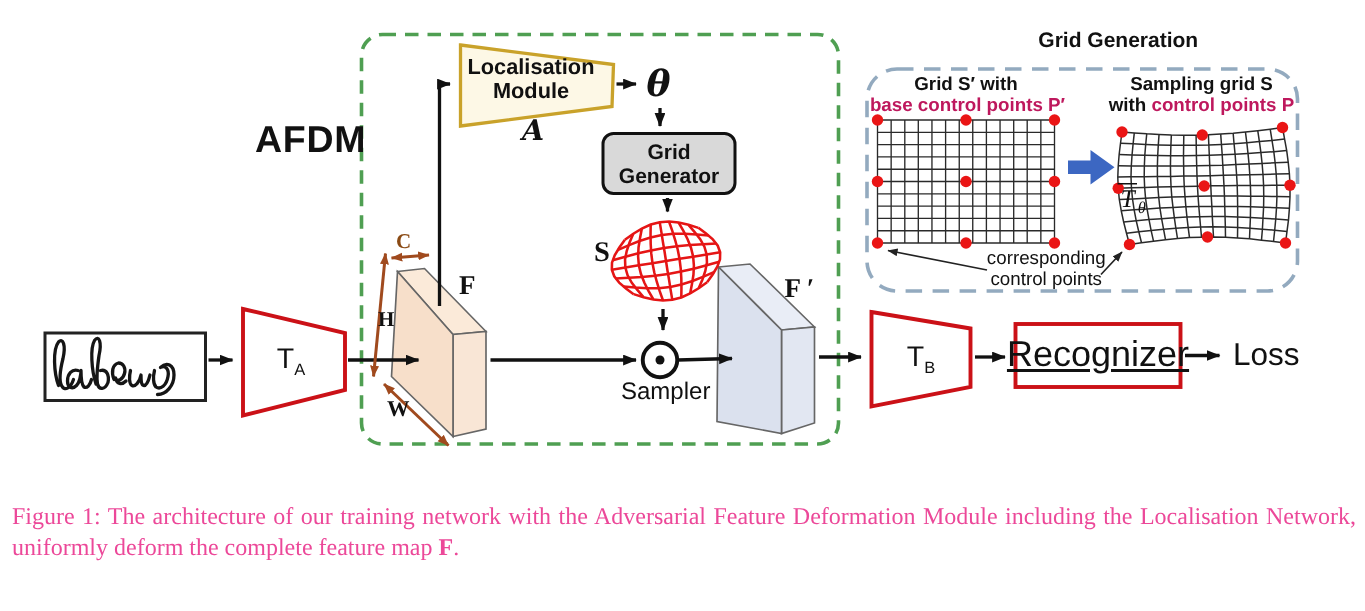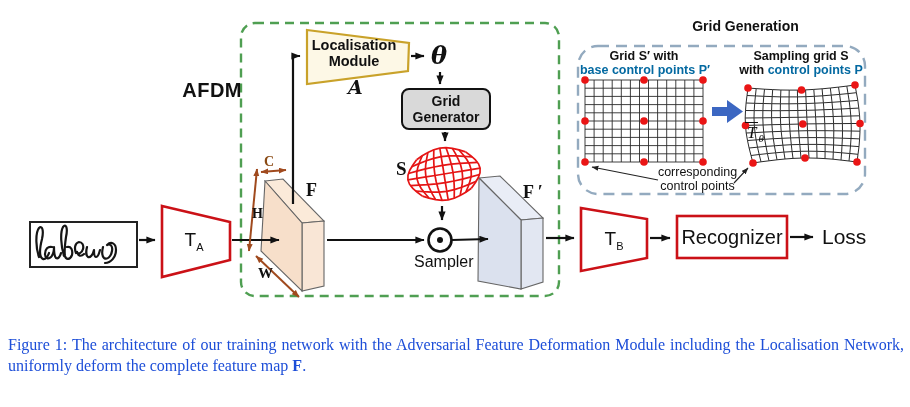--- a/index.html
+++ b/index.html
@@ -2,44 +2,44 @@
 <html><head>
 <meta charset="utf-8">
 <style>
   html,body{margin:0;padding:0;background:#fff;}
   #figure{position:relative;width:910px;height:407px;background:#fff;overflow:hidden;
           font-family:"Liberation Sans",sans-serif;color:#111;}
   #diagram-svg{position:absolute;left:0;top:0;}
   .lbl{position:absolute;white-space:nowrap;}
   .serifb{font-family:"Liberation Serif","DejaVu Serif",serif;font-weight:bold;}
   .ctr{text-align:center;}
-  .afdm{font-size:20px;font-weight:700;letter-spacing:.5px;}
+  .afdm{font-size:25px;font-weight:700;letter-spacing:.5px;}
   .locnet{font-size:14.5px;font-weight:700;line-height:15.5px;}
   .scripta{font-family:"DejaVu Serif",serif;font-style:italic;font-size:19px;font-weight:bold;}
   .theta{font-family:"DejaVu Serif",serif;font-style:italic;font-weight:bold;font-size:24px;}
   .ggtxt{font-size:14px;font-weight:700;line-height:16px;}
   .slabel{font-size:19px;}
   .flabel{font-size:18px;}
   .dimlbl{font-family:"Liberation Serif",serif;font-weight:bold;font-size:14px;}
   .c-col{color:#8a4a14;}
   .tnode{font-size:19px;}
   .tnode sub{font-size:11px;}
   .sampler{font-size:16px;font-weight:500;}
-  .recog{font-size:20px;display:flex;align-items:center;justify-content:center;}
+  .recog{font-size:24px;display:flex;align-items:center;justify-content:center;text-decoration:underline;}
   .loss{font-size:21px;font-weight:500;}
   .ggtitle{font-size:14px;font-weight:700;}
   .gridcap{font-size:12.5px;font-weight:600;line-height:13.5px;}
-  .red{color:#0369a1;}
+  .red{color:#be185d;}
   .notetxt{font-size:12.5px;font-weight:500;line-height:13.5px;}
   .tbar{font-family:"Liberation Serif",serif;font-style:italic;font-size:17px;
         border-top:1.6px solid #111;padding:0 2px;}
   .tbar-sub{font-family:"Liberation Serif",serif;font-style:italic;font-size:11px;
             position:relative;top:4px;}
   #caption{position:absolute;left:8px;top:334px;width:896px;
-           font-family:"Liberation Serif",serif;font-size:16px;line-height:21.4px;color:#1d4ed8;}
+           font-family:"Liberation Serif",serif;font-size:16px;line-height:21.4px;color:#ec4899;}
   .capline{text-align:justify;text-align-last:justify;}
   .capline.last{text-align:center;text-align-last:left;}
   #caption i{font-style:italic;}
   #caption sub{font-size:11.5px;font-style:italic;}
   .capF{font-weight:bold;}
 </style>
 </head>
 <body>
 
 <div id="figure">

